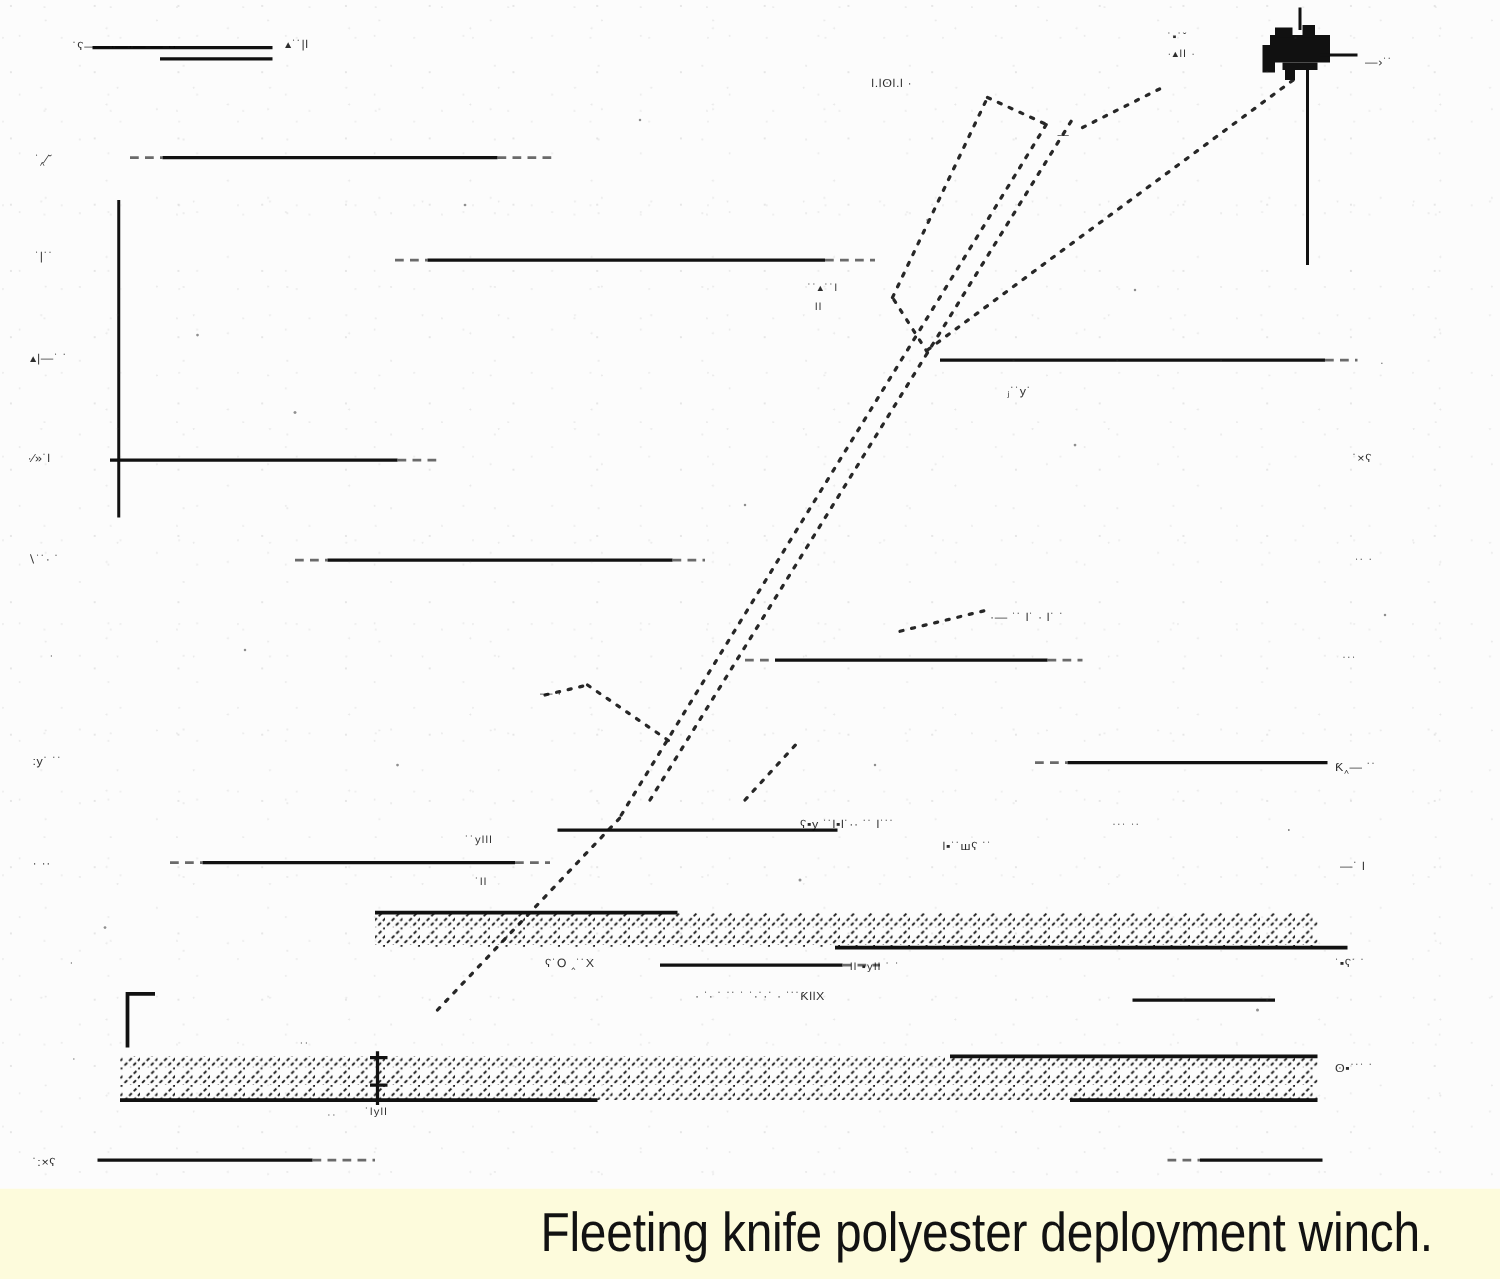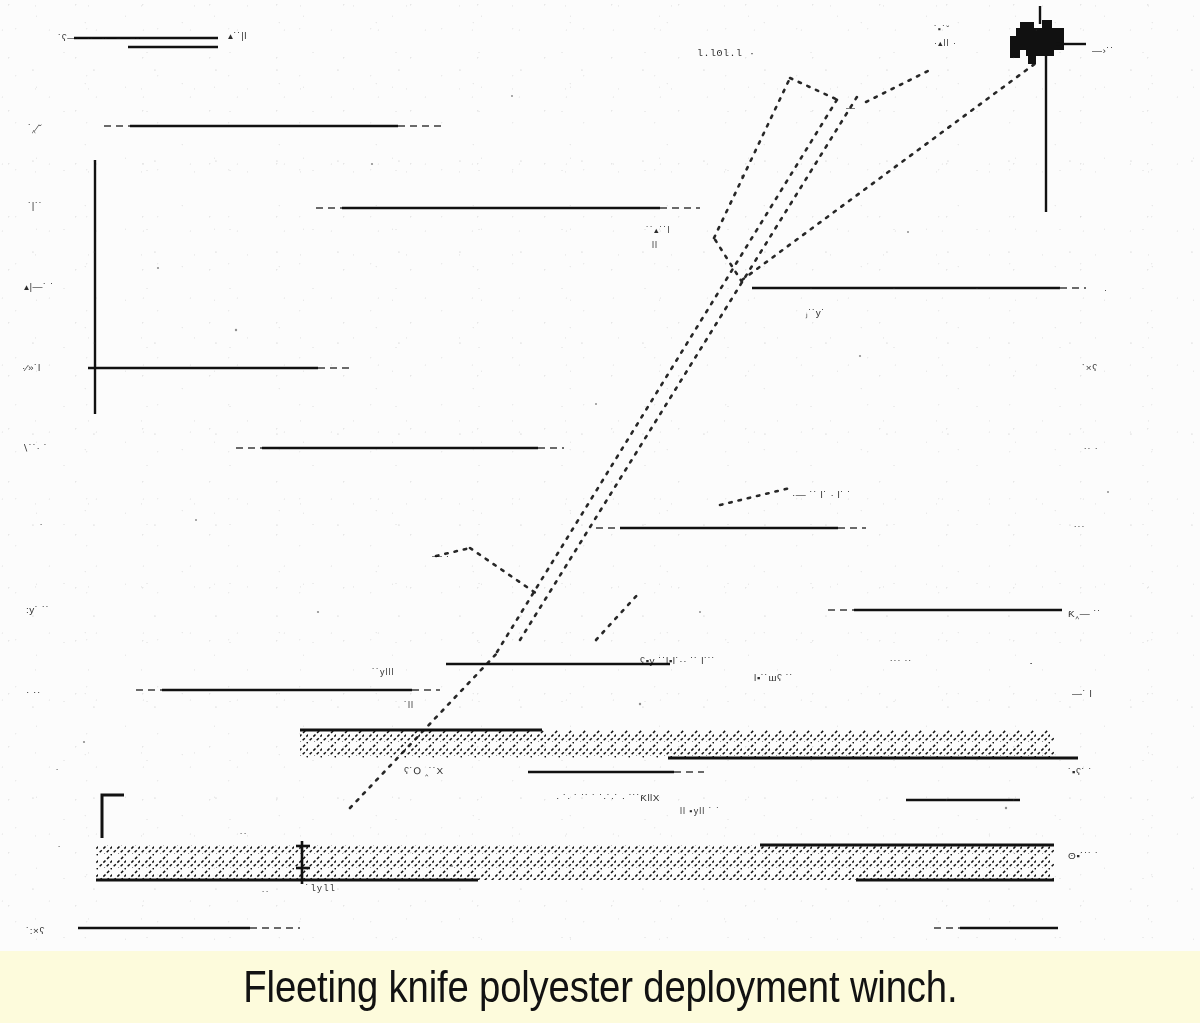--- a/index.html
+++ b/index.html
@@ -62,21 +62,21 @@
 
   
   #caption-band{
     position:absolute;
     left:0; top:951px;
     width:1200px;
     height:72px;
     background:#fdfbdc;
     display:flex;
     align-items:center;
-    justify-content:center;
+    justify-content:flex-end;
   }
   #caption-text{
     font-family:"Liberation Sans", sans-serif;
     font-size:44px;
     line-height:1;
     color:#121212;
     transform:scaleX(.87);
     transform-origin:center center;
     white-space:nowrap;
     letter-spacing:-.2px;
@@ -213,39 +213,39 @@
         <div class="anno sm" style="left: 28px; top: 200px;">˙|˙˙</div>
         <div class="anno sm" style="left: 24px; top: 281px;">▴|—˙ ˙</div>
         <div class="anno sm" style="left: 22px; top: 362px;">·⁄»˙Ɩ</div>
         <div class="anno sm" style="left: 22px; top: 442px;">∖˙˙· ˙</div>
         <div class="anno tiny" style="left: 40px; top: 523px;">˙</div>
         <div class="anno sm" style="left: 26px; top: 604px;">:у˙ ˙˙</div>
         <div class="anno sm" style="left: 26px; top: 686px;">· ··</div>
         <div class="anno tiny" style="left: 56px; top: 768px;">˙</div>
         <div class="anno tiny" style="left: 58px; top: 845px;">˙</div>
         <div class="anno sm" style="left: 26px; top: 925px;">˙:×ʕ</div>
-        <div class="anno sm" style="left: 697px; top: 48px; font-family: Liberation Mono, monospace;">Ɩ.ƖʘƖ.Ɩ ·</div>
+        <div class="anno sm" style="left: 697px; top: 62px;">Ɩ.ƖʘƖ.Ɩ ·</div>
         <div class="anno tiny" style="left: 934px; top: 24px;">˙▪˙ˇ</div>
         <div class="anno tiny" style="left: 934px; top: 38px;">·▴ƖƖ ·</div>
         <div class="anno sm" style="left: 1092px; top: 45px;">—›˙˙</div>
         <div class="anno tiny" style="left: 646px; top: 225px;">˙˙▴˙˙Ɩ</div>
         <div class="anno tiny" style="left: 652px; top: 240px;">ƖƖ</div>
         <div class="anno sm" style="left: 806px; top: 305px;">ⱼ˙˙у˙</div>
         <div class="anno sm" style="left: 792px; top: 489px;">·— ˙˙ Ɩ˙ · Ɩ˙ ˙</div>
         <div class="anno sm" style="left: 640px; top: 655px;">ʕ▪у ˙˙Ɩ▪Ɩ˙·· ˙˙ Ɩ˙˙˙</div>
         <div class="anno sm" style="left: 742px; top: 672px; margin-left: 12px;">Ɩ▪˙˙шʕ ˙˙</div>
         <div class="anno sm" style="left: 890px; top: 658px;">˙˙˙ ˙˙</div>
         <div class="anno tiny" style="left: 1030px; top: 662px;">˙</div>
         <div class="anno tiny" style="left: 372px; top: 667px;">˙˙уƖƖƖ</div>
-        <div class="anno tiny" style="left: 380px; top: 700px; margin-left: 24px;">˙ƖƖ</div>
-        <div class="anno sm" style="left: 404px; top: 765px;">ʕ˙Օ ‸˙˙Х</div>
+        <div class="anno tiny" style="left: 380px; top: 700px;">˙ƖƖ</div>
+        <div class="anno sm" style="left: 436px; top: 765px;">ʕ˙Օ ‸˙˙Х</div>
         <div class="anno sm" style="left: 556px; top: 792px;">· ˙· ˙  ˙˙ ˙ ˙·˙·˙ ·  ˙˙˙ƘƖƖХ</div>
-        <div class="anno tiny" style="left: 680px; top: 806px;">ƖƖ ▪уƖƖ ˙ ˙</div>
+        <div class="anno tiny" style="left: 680px; top: 768px;">ƖƖ ▪уƖƖ ˙ ˙</div>
         <div class="anno tiny" style="left: 240px; top: 832px;">˙˙</div>
-        <div class="anno tiny" style="left: 304px; top: 884px; font-family: Liberation Mono, monospace;">˙ƖуƖƖ</div>
+        <div class="anno tiny" style="left: 292px; top: 884px;">˙ƖуƖƖ</div>
         <div class="anno tiny" style="left: 262px; top: 890px;">˙˙</div>
         <div class="anno sm" style="left: 432px; top: 550px;">— ·</div>
         <div class="anno tiny" style="left: 1104px; top: 285px;">·</div>
         <div class="anno sm" style="left: 1082px; top: 362px;">˙×ʕ</div>
         <div class="anno sm" style="left: 1084px; top: 446px;">˙˙ ˙</div>
         <div class="anno sm" style="left: 1074px; top: 524px;">˙˙˙</div>
         <div class="anno sm" style="left: 1068px; top: 606px;">Ƙ‸— ˙˙</div>
         <div class="anno tiny" style="left: 1030px; top: 662px;">˙</div>
         <div class="anno sm" style="left: 1072px; top: 688px;">—˙ Ɩ</div>
         <div class="anno sm" style="left: 1068px; top: 766px;">˙▪ʕ˙ ˙</div>

